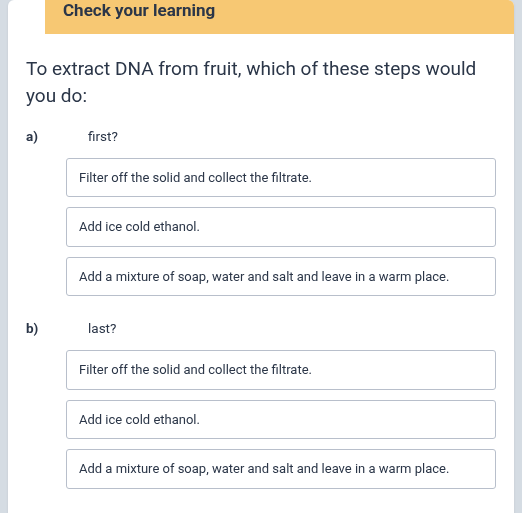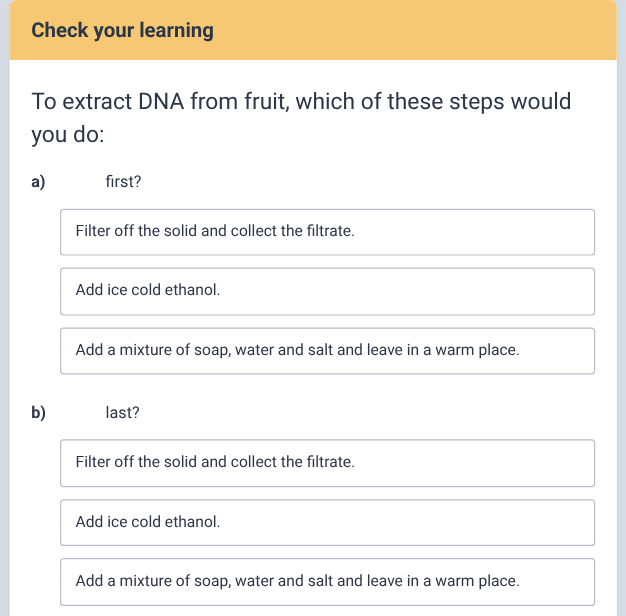--- a/index.html
+++ b/index.html
@@ -15,25 +15,26 @@
       color: #2b3648;
     }
     .card {
       background: #fff;
       border-radius: 6px;
       overflow: hidden;
       box-shadow: 0 1px 3px rgba(0,0,0,0.08);
     }
     .header {
       background: #f7c873;
-      padding: 16px 18px 14px 18px;
+      padding: 0 18px 14px 18px;
       font-weight: 700;
       font-size: 17px;
       color: #2b3648;
       line-height: 1.2;
+      margin-left: 37px;
     }
     .content {
       padding: 22px 18px 30px 18px;
     }
     .intro {
       font-size: 19px;
       color: #2b3648;
       margin-bottom: 18px;
       line-height: 1.4;
     }
@@ -65,20 +66,21 @@
     }
     .option {
       border: 1px solid #b8bfcb;
       border-radius: 3px;
       padding: 10px 12px;
       font-size: 13px;
       color: #2b3648;
       background: #fff;
       cursor: pointer;
       line-height: 1.35;
+      margin-left: 16px;
     }
   </style>
 </head>
 <body>
 
 <div class="card">
   <div class="header">
     <span>Check your learning</span>
   </div>
   <div class="content">

